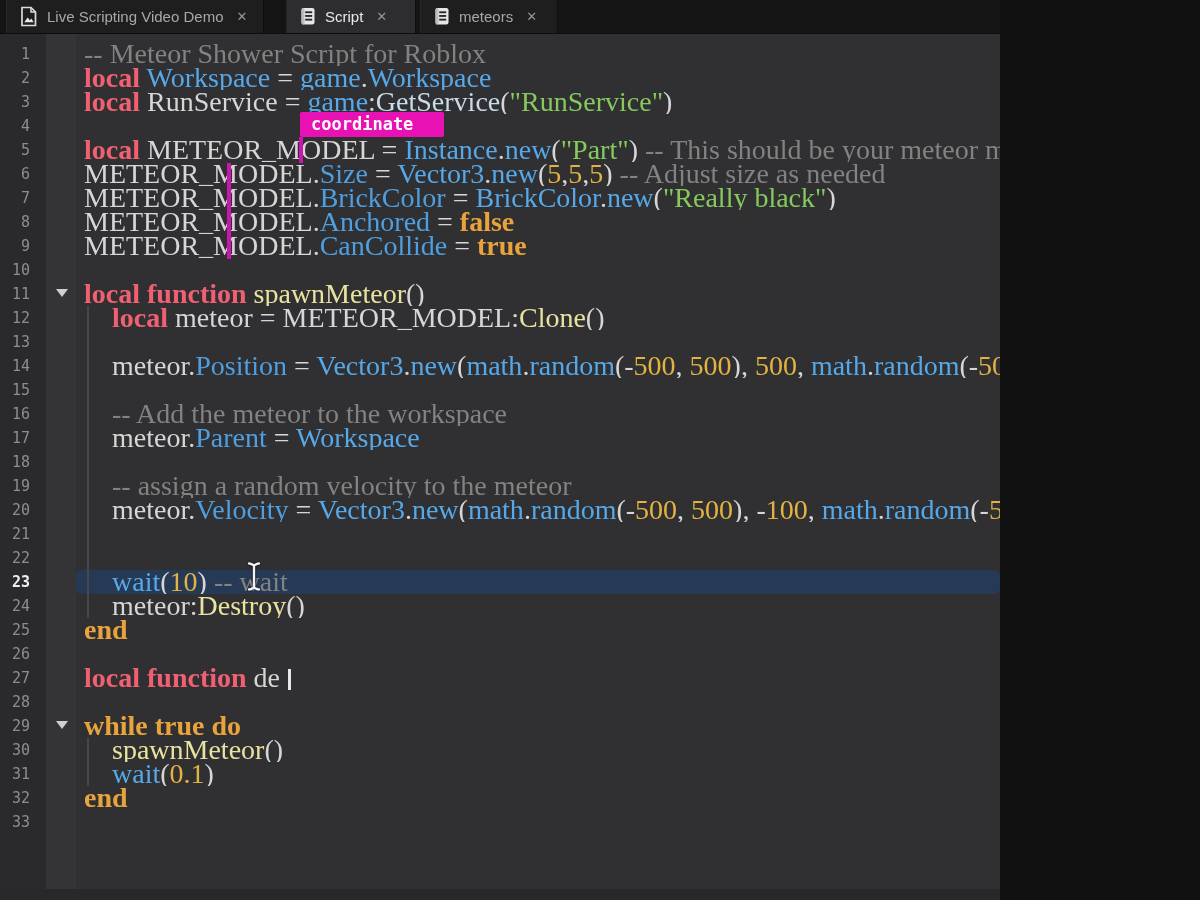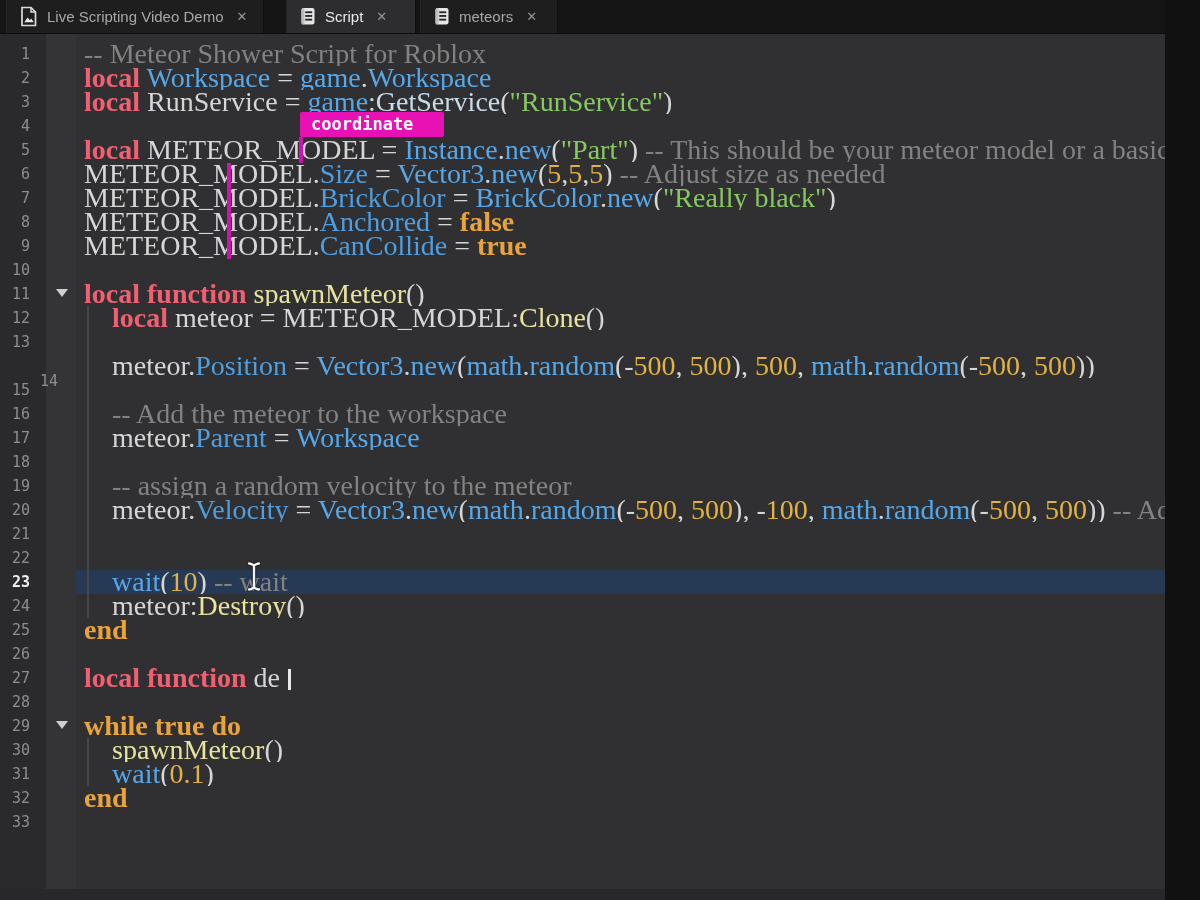--- a/index.html
+++ b/index.html
@@ -1,17 +1,17 @@
 <!DOCTYPE html>
 <html><head>
 <meta charset="utf-8">
 <style>
   html,body{margin:0;padding:0;background:#111;}
   .screen{
-    position:relative;width:1165px;height:900px;overflow:hidden;
+    position:relative;width:1000px;height:900px;overflow:hidden;
     background:#303032;font-family:"Liberation Sans",sans-serif;
     -webkit-font-smoothing:antialiased;
   }
   
   .tabbar{
     position:absolute;left:0;top:0;width:1200px;height:34px;
     background:#151515;display:flex;align-items:stretch;
     border-bottom:1px solid #0c0c0c;box-sizing:border-box;
   }
   .tab{
@@ -132,40 +132,40 @@
       <div class="gut" style="top: 234px;">9</div>
       <div class="code-row" style="top: 234px;"><span class="tk-t"></span><span class="tk-t">METEOR_MODEL.</span><span class="tk-p">CanCollide</span><span class="tk-t"> = </span><span class="tk-k2">true</span></div>
       <div class="gut" style="top: 258px;">10</div>
       <div class="code-row" style="top: 258px;"><span class="tk-t"></span></div>
       <div class="gut" style="top: 282px;">11</div>
       <div class="code-row" style="top: 282px;"><span class="tk-t"></span><span class="tk-k1">local function</span><span class="tk-t"> </span><span class="tk-f">spawnMeteor</span><span class="tk-t">()</span></div>
       <div class="gut" style="top: 306px;">12</div>
       <div class="code-row" style="top: 306px;"><span class="tk-t">    </span><span class="tk-k1">local</span><span class="tk-t"> meteor = METEOR_MODEL:</span><span class="tk-f">Clone</span><span class="tk-t">()</span></div>
       <div class="gut" style="top: 330px;">13</div>
       <div class="code-row" style="top: 330px;"><span class="tk-t">    </span></div>
-      <div class="gut" style="top: 369px; padding-left: 28px;">14</div>
+      <div class="gut" style="top: 354px;">14</div>
       <div class="code-row" style="top: 354px;"><span class="tk-t">    </span><span class="tk-t">meteor.</span><span class="tk-p">Position</span><span class="tk-t"> = </span><span class="tk-b">Vector3</span><span class="tk-t">.</span><span class="tk-b">new</span><span class="tk-t">(</span><span class="tk-b">math</span><span class="tk-t">.</span><span class="tk-b">random</span><span class="tk-t">(-</span><span class="tk-n">500</span><span class="tk-t">, </span><span class="tk-n">500</span><span class="tk-t">), </span><span class="tk-n">500</span><span class="tk-t">, </span><span class="tk-b">math</span><span class="tk-t">.</span><span class="tk-b">random</span><span class="tk-t">(-</span><span class="tk-n">500</span><span class="tk-t">, </span><span class="tk-n">500</span><span class="tk-t">))</span></div>
       <div class="gut" style="top: 378px;">15</div>
       <div class="code-row" style="top: 378px;"><span class="tk-t"></span></div>
       <div class="gut" style="top: 402px;">16</div>
       <div class="code-row" style="top: 402px;"><span class="tk-t">    </span><span class="tk-c">-- Add the meteor to the workspace</span></div>
       <div class="gut" style="top: 426px;">17</div>
       <div class="code-row" style="top: 426px;"><span class="tk-t">    </span><span class="tk-t">meteor.</span><span class="tk-p">Parent</span><span class="tk-t"> = </span><span class="tk-b">Workspace</span></div>
       <div class="gut" style="top: 450px;">18</div>
       <div class="code-row" style="top: 450px;"><span class="tk-t"></span></div>
       <div class="gut" style="top: 474px;">19</div>
       <div class="code-row" style="top: 474px;"><span class="tk-t">    </span><span class="tk-c">-- assign a random velocity to the meteor</span></div>
       <div class="gut" style="top: 498px;">20</div>
       <div class="code-row" style="top: 498px;"><span class="tk-t">    </span><span class="tk-t">meteor.</span><span class="tk-p">Velocity</span><span class="tk-t"> = </span><span class="tk-b">Vector3</span><span class="tk-t">.</span><span class="tk-b">new</span><span class="tk-t">(</span><span class="tk-b">math</span><span class="tk-t">.</span><span class="tk-b">random</span><span class="tk-t">(-</span><span class="tk-n">500</span><span class="tk-t">, </span><span class="tk-n">500</span><span class="tk-t">), -</span><span class="tk-n">100</span><span class="tk-t">, </span><span class="tk-b">math</span><span class="tk-t">.</span><span class="tk-b">random</span><span class="tk-t">(-</span><span class="tk-n">500</span><span class="tk-t">, </span><span class="tk-n">500</span><span class="tk-t">)) </span><span class="tk-c">-- Adjust</span></div>
       <div class="gut" style="top: 522px;">21</div>
       <div class="code-row" style="top: 522px;"><span class="tk-t"></span></div>
       <div class="gut" style="top: 546px;">22</div>
       <div class="code-row" style="top: 546px;"><span class="tk-t"></span></div>
       <div class="gut active" style="top: 570px;">23</div>
-      <div class="code-row active" style="top: 570px;"><span class="tk-t">    </span><span class="tk-b">wait</span><span class="tk-t">(</span><span class="tk-n">10</span><span class="tk-t">) </span><span class="tk-c">-- wait</span></div>
+      <div class="code-row active" style="top: 570px; border-radius: 6px;"><span class="tk-t">    </span><span class="tk-b">wait</span><span class="tk-t">(</span><span class="tk-n">10</span><span class="tk-t">) </span><span class="tk-c">-- wait</span></div>
       <div class="gut" style="top: 594px;">24</div>
       <div class="code-row" style="top: 594px;"><span class="tk-t">    </span><span class="tk-t">meteor:</span><span class="tk-f">Destroy</span><span class="tk-t">()</span></div>
       <div class="gut" style="top: 618px;">25</div>
       <div class="code-row" style="top: 618px;"><span class="tk-t"></span><span class="tk-k2">end</span></div>
       <div class="gut" style="top: 642px;">26</div>
       <div class="code-row" style="top: 642px;"><span class="tk-t"></span></div>
       <div class="gut" style="top: 666px;">27</div>
       <div class="code-row" style="top: 666px;"><span class="tk-t"></span><span class="tk-k1">local function</span><span class="tk-t"> de</span></div>
       <div class="gut" style="top: 690px;">28</div>
       <div class="code-row" style="top: 690px;"><span class="tk-t"></span></div>

